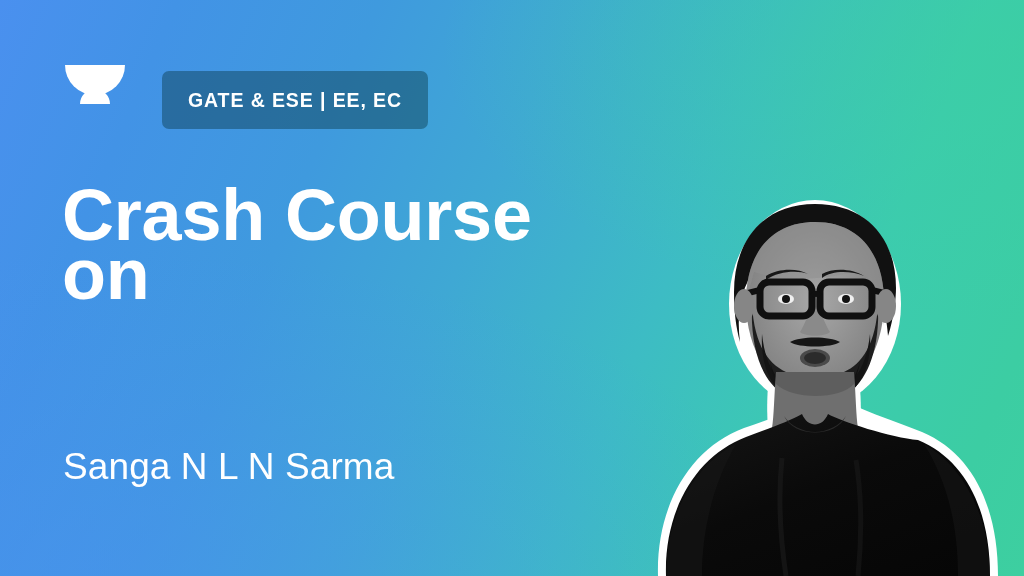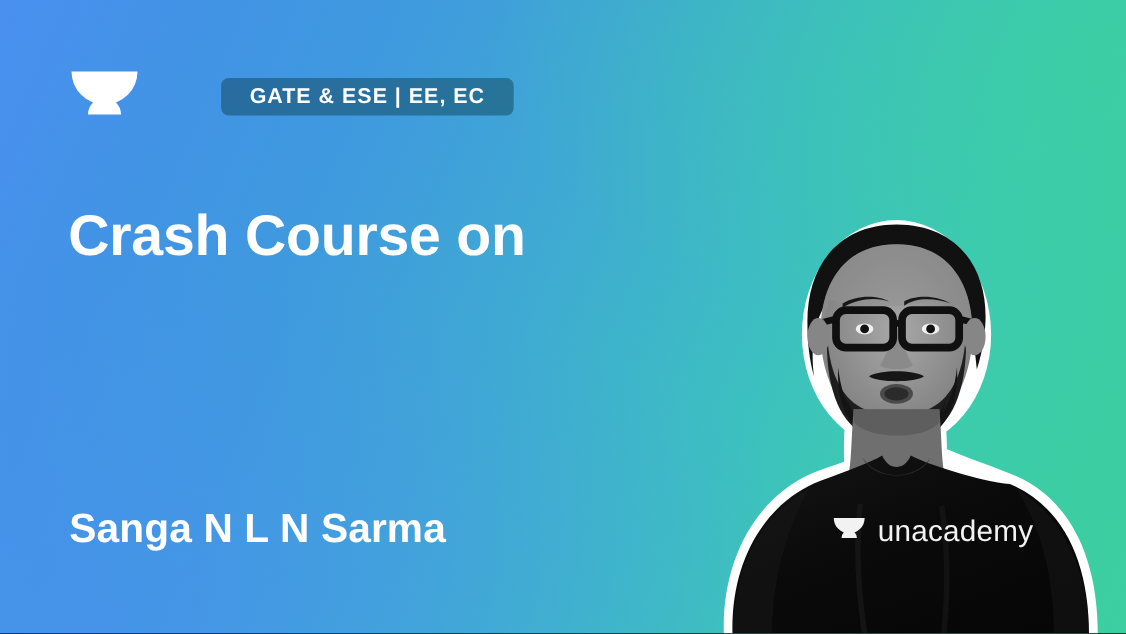--- a/index.html
+++ b/index.html
@@ -46,57 +46,56 @@
     top: 61px;
     width: 64px;
     height: 62px;
   }
 
   
   #badge {
     position: absolute;
     left: 162px;
     top: 71px;
-    height: 34px;
+    height: 58px;
     display: flex;
     align-items: center;
     padding: 0 26px;
     border-radius: 7px;
     background: rgba(10, 58, 72, 0.44);
-    margin-left: 39px;
   }
   #badge-label {
     color: #ffffff;
     font-size: 19.5px;
     font-weight: bold;
     letter-spacing: 0.9px;
     white-space: nowrap;
   }
 
   
   #title {
     position: absolute;
     left: 62px;
     top: 186px;
     width: 540px;
     color: #ffffff;
-    font-size: 52px;
+    font-size: 72px;
     font-weight: bold;
     line-height: 59px;
     letter-spacing: -0.2px;
   }
 
   
   #instructor {
     position: absolute;
     left: 63px;
-    top: 460px;
+    top: 446px;
     color: #ffffff;
     font-size: 37px;
-    font-weight: 700;
+    font-weight: 400;
     letter-spacing: 0.1px;
     white-space: nowrap;
   }
 
   
   #portrait {
     position: absolute;
     right: 0;
     bottom: 0;
     width: 430px;
@@ -260,22 +259,15 @@
                C 246 250, 232 256, 221 256
                C 210 256, 196 250, 190 240 Z" fill="#2a2a2a"></path>
 
       <path d="M72 400 C 72 344, 96 292, 142 268 C 120 306, 108 352, 108 400 Z" fill="#181818" opacity="0.55"></path>
       <path d="M396 400 C 396 344, 372 292, 330 268 C 354 306, 364 352, 364 400 Z" fill="#181818" opacity="0.5"></path>
 
       <path d="M188 282 C 184 320, 186 360, 192 400" stroke="#1c1c1c" stroke-width="5" fill="none" opacity="0.6"></path>
       <path d="M262 284 C 268 322, 268 360, 264 400" stroke="#1c1c1c" stroke-width="5" fill="none" opacity="0.5"></path>
     </svg>
 
-    <div id="tee-brand">
-      <svg width="30" height="29" viewBox="0 0 64 62" xmlns="http://www.w3.org/2000/svg">
-        <path d="M2 4 H62 A30 30 0 0 1 2 4 Z" fill="#f2f2f2"></path>
-        <path d="M17 43 H47 A15 15 0 0 0 17 43 Z" fill="#f2f2f2"></path>
-      </svg>
-      <span id="tee-wordmark">unacademy</span>
-    </div>
   </div>
 
 </div>
 
 </body></html>

